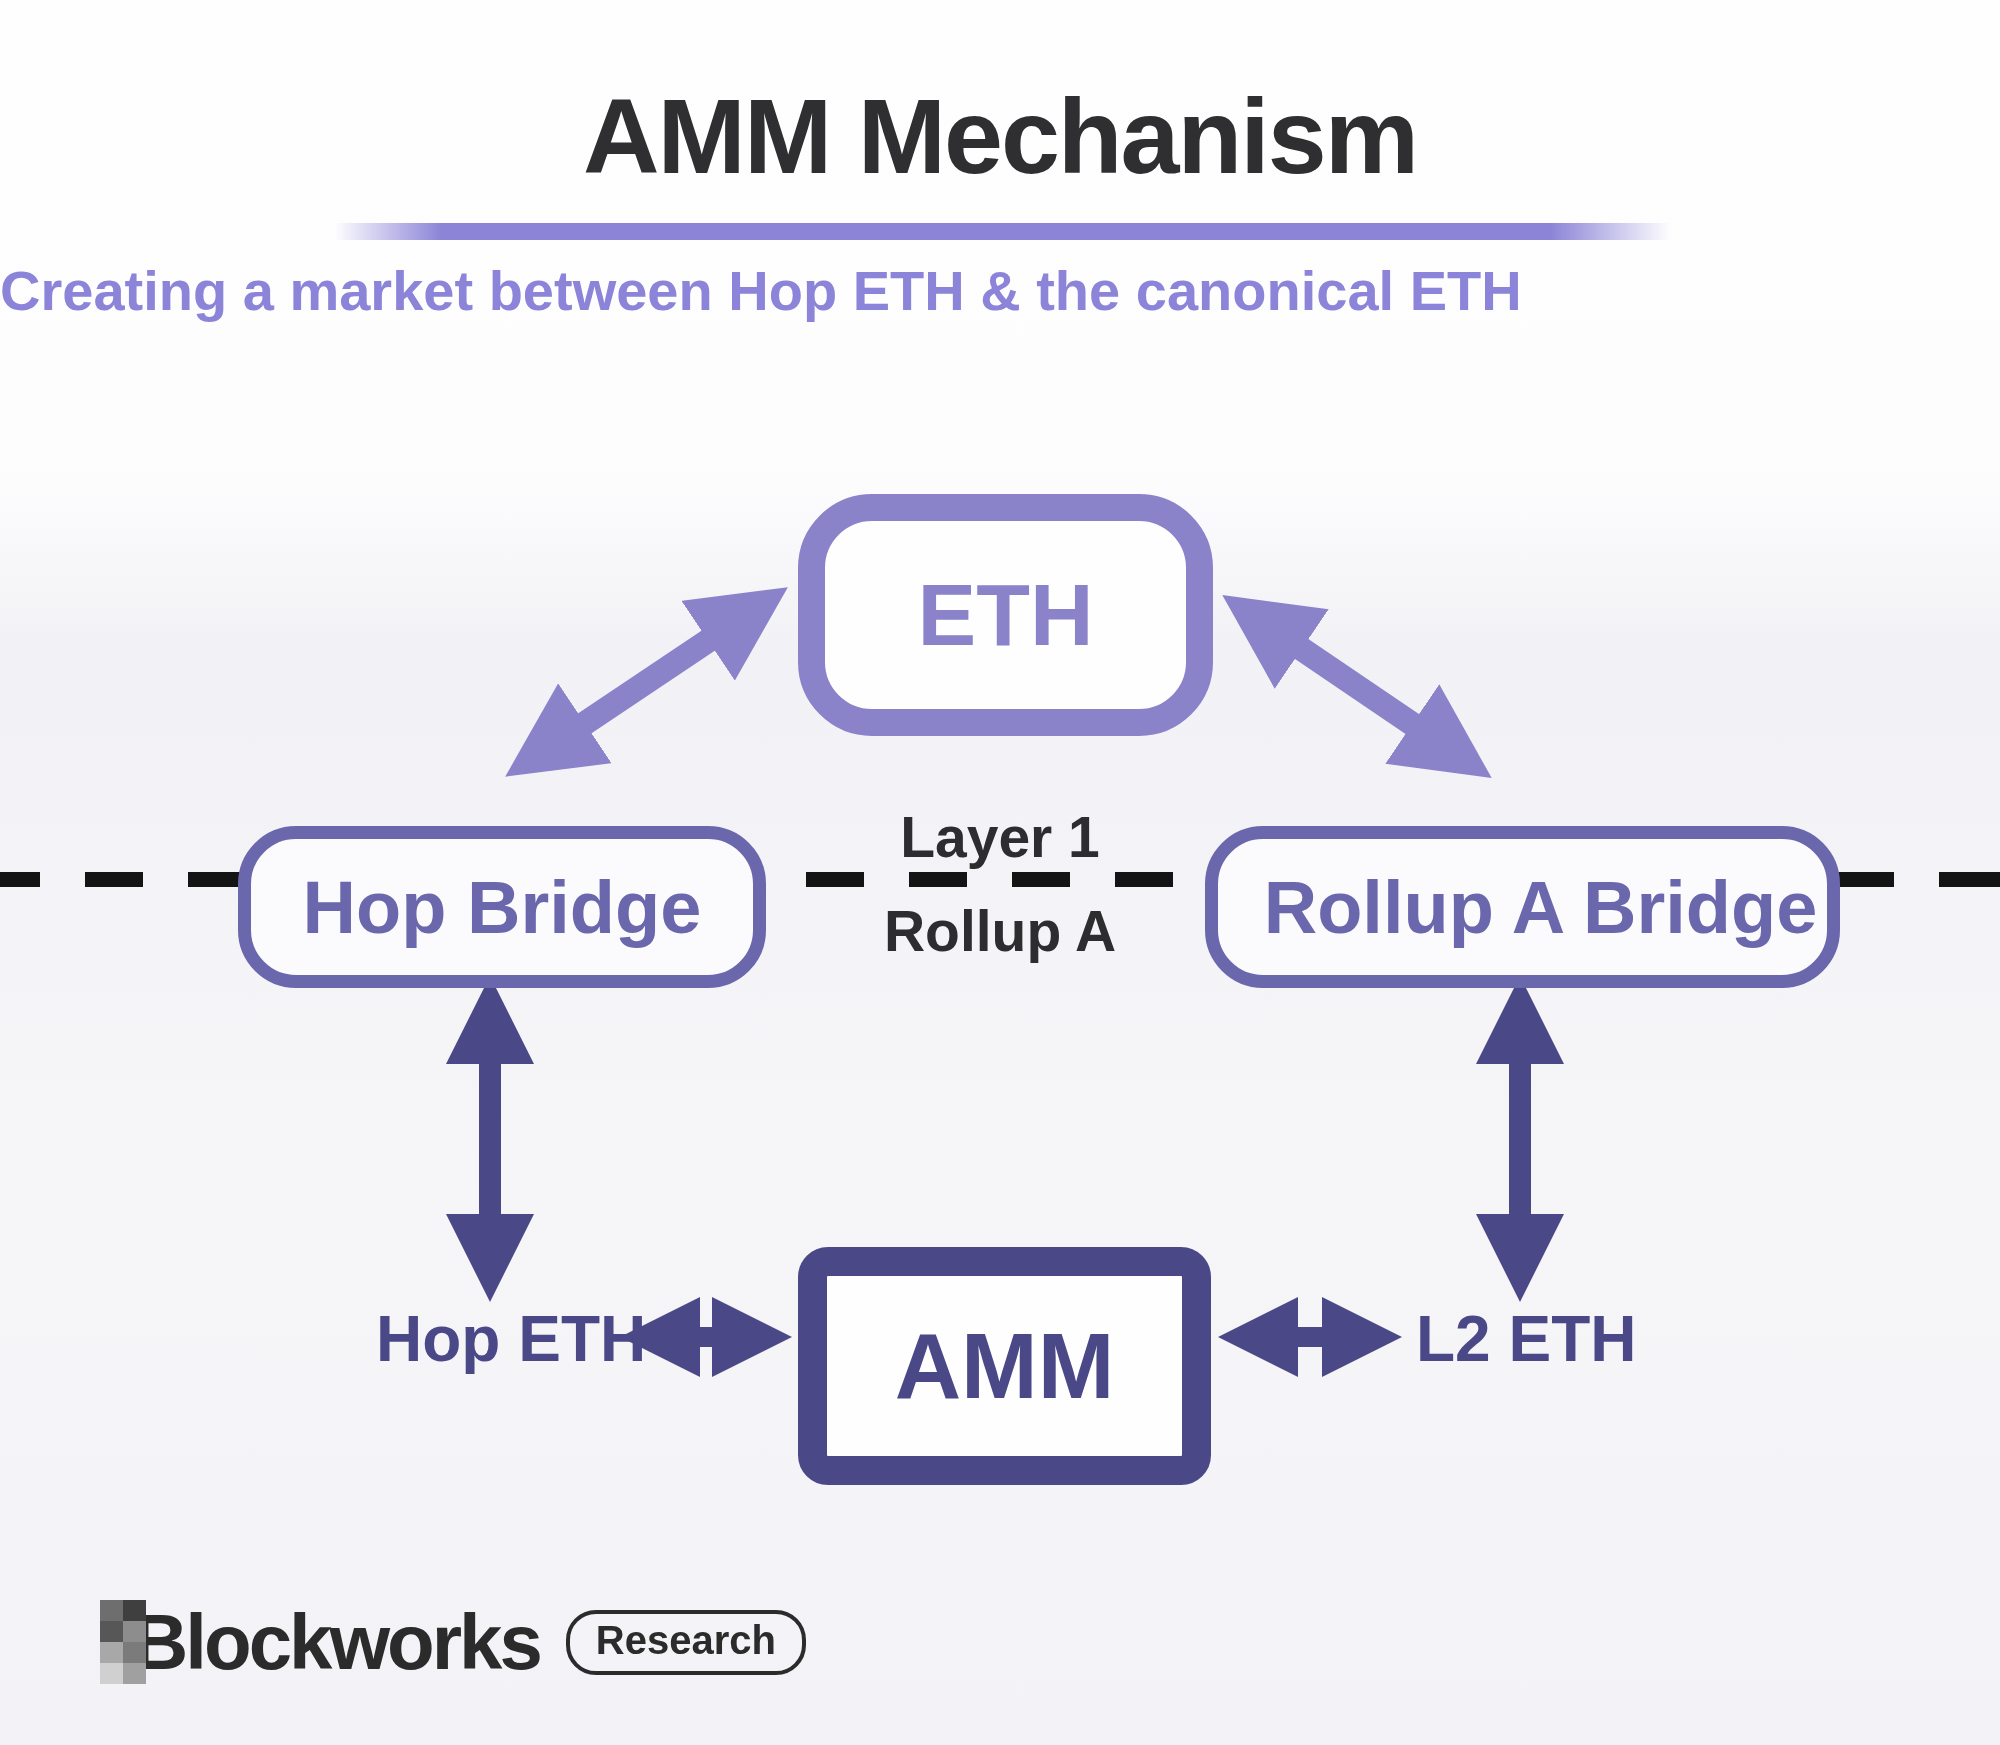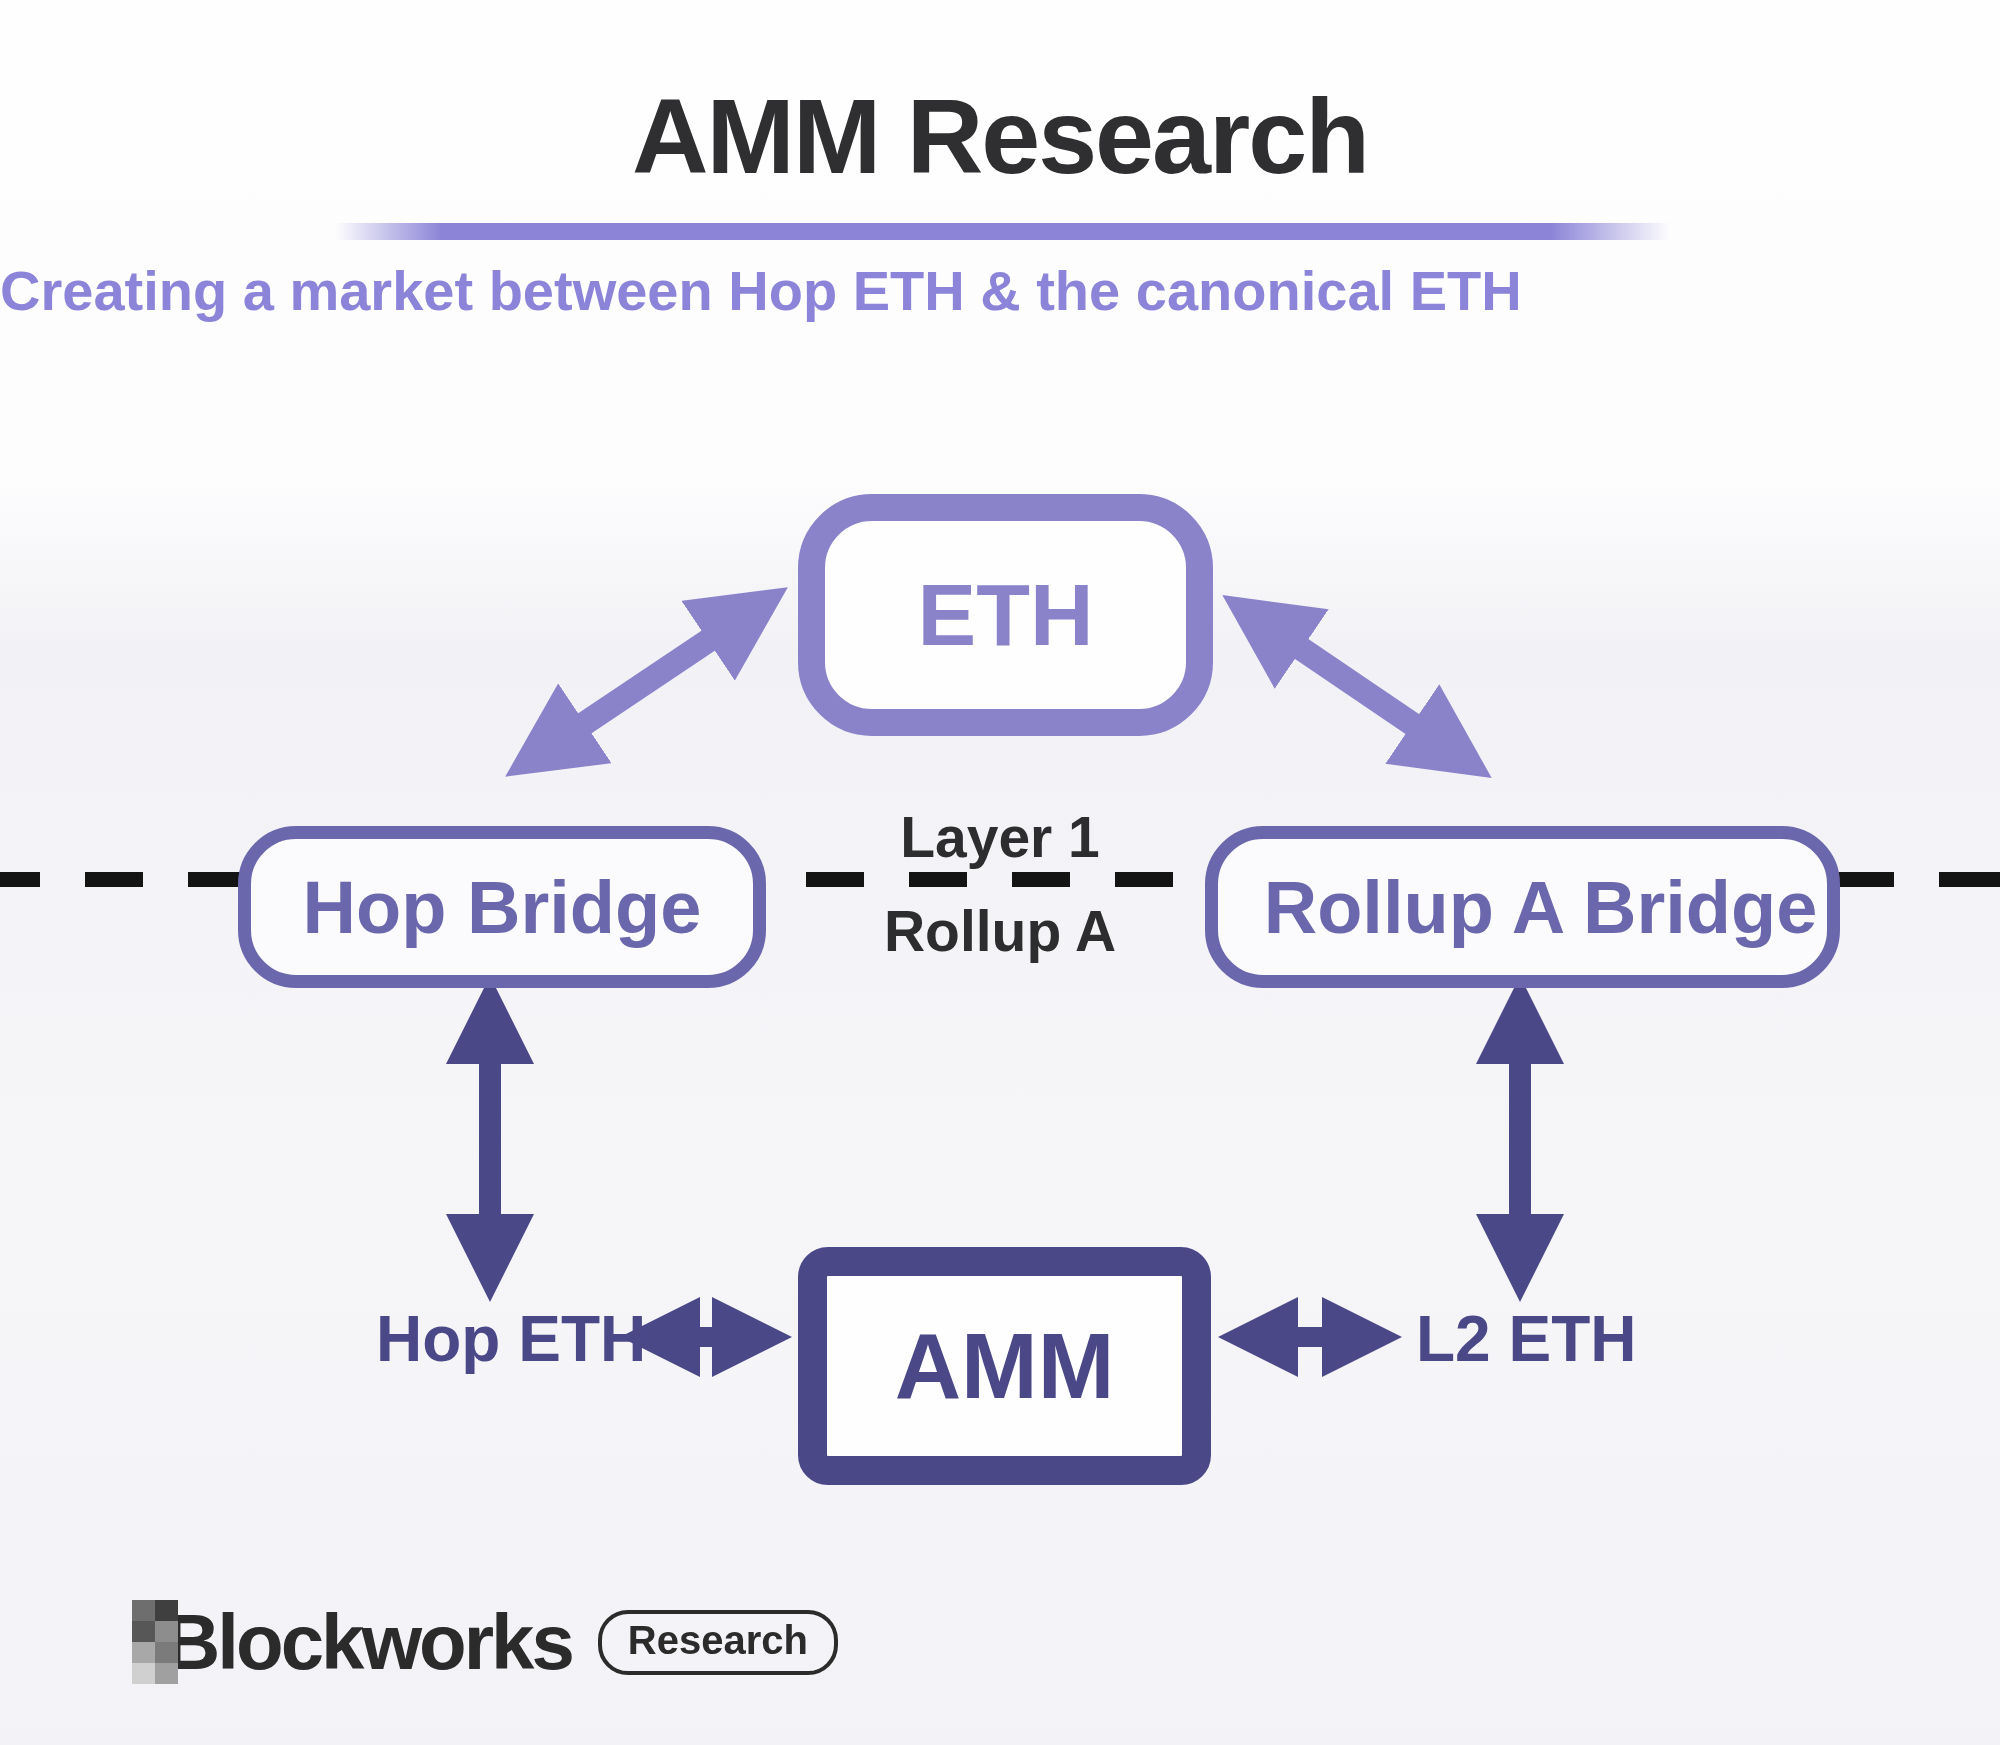--- a/index.html
+++ b/index.html
@@ -57,21 +57,21 @@
   }
   .token-hop { left:376px;  top:1302px; }
   .token-l2  { left:1416px; top:1302px; }
   .arrows { position:absolute; left:0; top:0; z-index:2; pointer-events:none; }
   .stroke-light { stroke:var(--accent-light); }
   .stroke-dark  { stroke:var(--accent-dark); }
   .fill-light   { fill:var(--accent-light); }
   .fill-dark    { fill:var(--accent-dark); }
   .footer {
     position:absolute; left:100px; top:1596px; height:92px;
-    display:flex; align-items:center;margin-left:32px;
+    display:flex; align-items:center;
   }
   .mosaic {
     display:grid; grid-template-columns:23px 23px; grid-auto-rows:21px;
     width:46px; height:84px; margin-right:0;
   }
   .mosaic div { width:23px; height:21px; }
   .m1{background:#6e6e6e}.m2{background:#3f3f3f}.m3{background:#575757}.m4{background:#8d8d8d}
   .m5{background:#a8a8a8}.m6{background:#7b7b7b}.m7{background:#d0d0d0}.m8{background:#a0a0a0}
   .brand-text {
     font-size:78px; font-weight:700; letter-spacing:-3px; color:var(--logo-text);
@@ -83,21 +83,21 @@
     margin-left:26px; border:4px solid var(--logo-text); border-radius:30px;
     padding:4px 26px 8px 26px; font-size:40px; font-weight:700; color:var(--logo-text);
     white-space:nowrap;
   }
 </style>
 </head>
 <body>
 
 <div class="canvas">
 
-  <div class="title">AMM Research</div>
+  <div class="title">AMM Mechanism</div>
   <div class="divider"></div>
   <div class="subtitle">Creating a market between Hop ETH &amp; the canonical ETH</div>
 
   <div class="boundary-line"></div>
   <div class="boundary-label above">Layer 1</div>
   <div class="boundary-label below">Rollup A</div>
 
   <svg class="arrows" width="2000" height="1745" viewBox="0 0 2000 1745">
     <defs>
       <marker id="head-light" markerWidth="4" markerHeight="4" refX="2" refY="2" orient="auto-start-reverse" markerUnits="strokeWidth">

